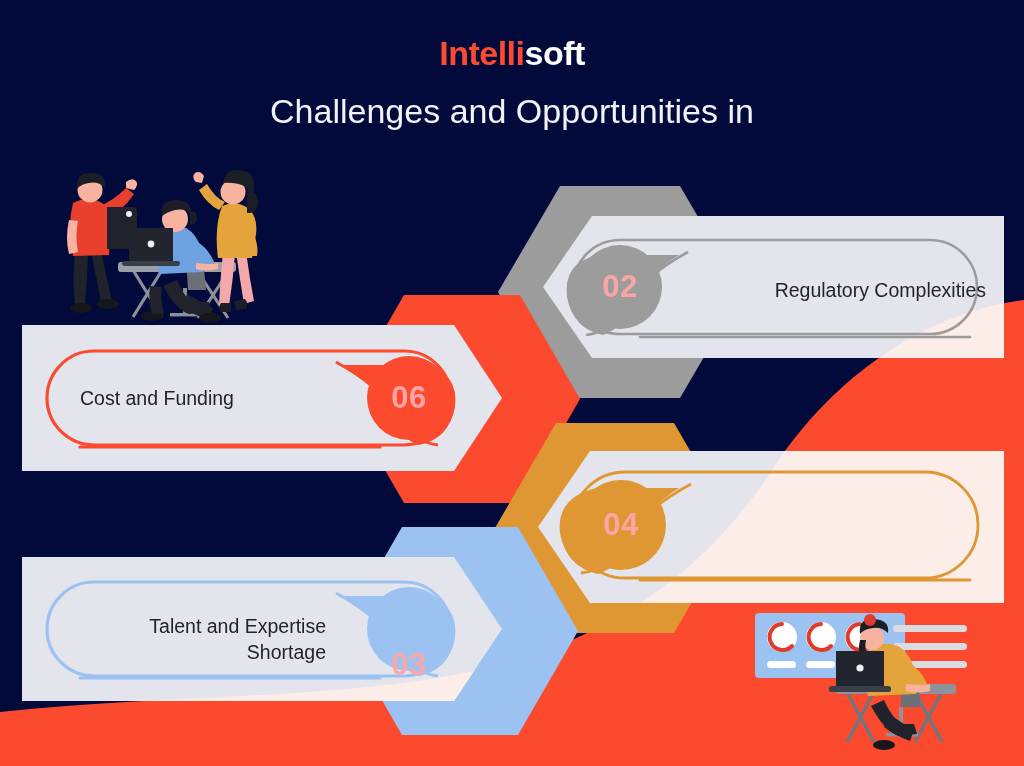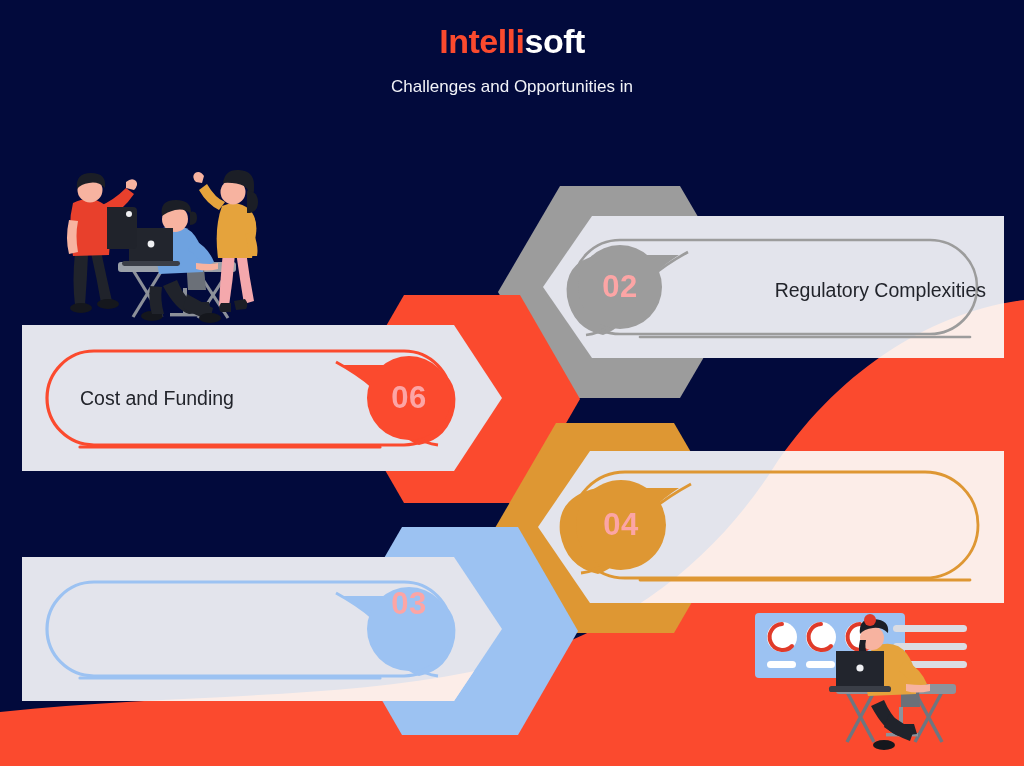--- a/index.html
+++ b/index.html
@@ -7,24 +7,24 @@
     width:1024px;height:766px;overflow:hidden;
     background:#020A3C;
     font-family:"Liberation Sans", sans-serif;
     position:relative;
   }
   .stage{position:absolute;inset:0;width:1024px;height:766px;overflow:hidden;}
   svg.layer{position:absolute;left:0;top:0;width:1024px;height:766px;}
 
   
   .header{position:absolute;left:0;top:0;width:1024px;text-align:center;z-index:30;}
-  .logo{margin-top:24px;font-size:34px;font-weight:bold;letter-spacing:-.5px;line-height:1;}
+  .logo{margin-top:36px;font-size:34px;font-weight:bold;letter-spacing:-.5px;line-height:1;}
   .logo .a{color:#FB4A2E;}
   .logo .b{color:#FFFFFF;}
-  .subtitle{margin-top:16px;color:#F2F3F8;font-size:17px;line-height:1.48;font-weight:400;}
+  .subtitle{margin-top:16px;color:#F2F3F8;font-size:34px;line-height:1.48;font-weight:400;}
   .subtitle div{white-space:nowrap;}
 
   
   .card-text{position:absolute;z-index:26;color:#22242B;font-size:19.5px;line-height:1.34;}
   .num{position:absolute;z-index:27;color:#fca5a5;font-weight:bold;font-size:31px;letter-spacing:.5px;}
 </style>
 </head>
 <body>
 
 <div class="stage">
@@ -243,17 +243,21 @@
   <div class="card-text" style="left:80px;top:385px;width:270px;text-align:left;">
     <div>Cost and Funding</div>
   </div>
   <div class="num" style="left:409px;top:398px;transform:translate(-50%,-50%);">06</div>
 
   <div class="card-text" style="left:716px;top:277px;width:270px;text-align:right;">
     <div>Regulatory Complexities</div>
   </div>
   <div class="num" style="left:620px;top:287px;transform:translate(-50%,-50%);">02</div>
 
-  <div class="num" style="left:409px;top:604px;transform:translate(-50%,-50%);text-align:center;">03</div>
+  <div class="card-text" style="left:70px;top:613px;width:256px;text-align:right;">
+    <div>Talent and Expertise</div>
+    <div>Shortage</div>
+  </div>
+  <div class="num" style="left:409px;top:665px;transform:translate(-50%,-50%);text-align:center;">03</div>
 
   <div class="num" style="left:621px;top:525px;transform:translate(-50%,-50%);">04</div>
 
 </div>
 
 </body></html>

